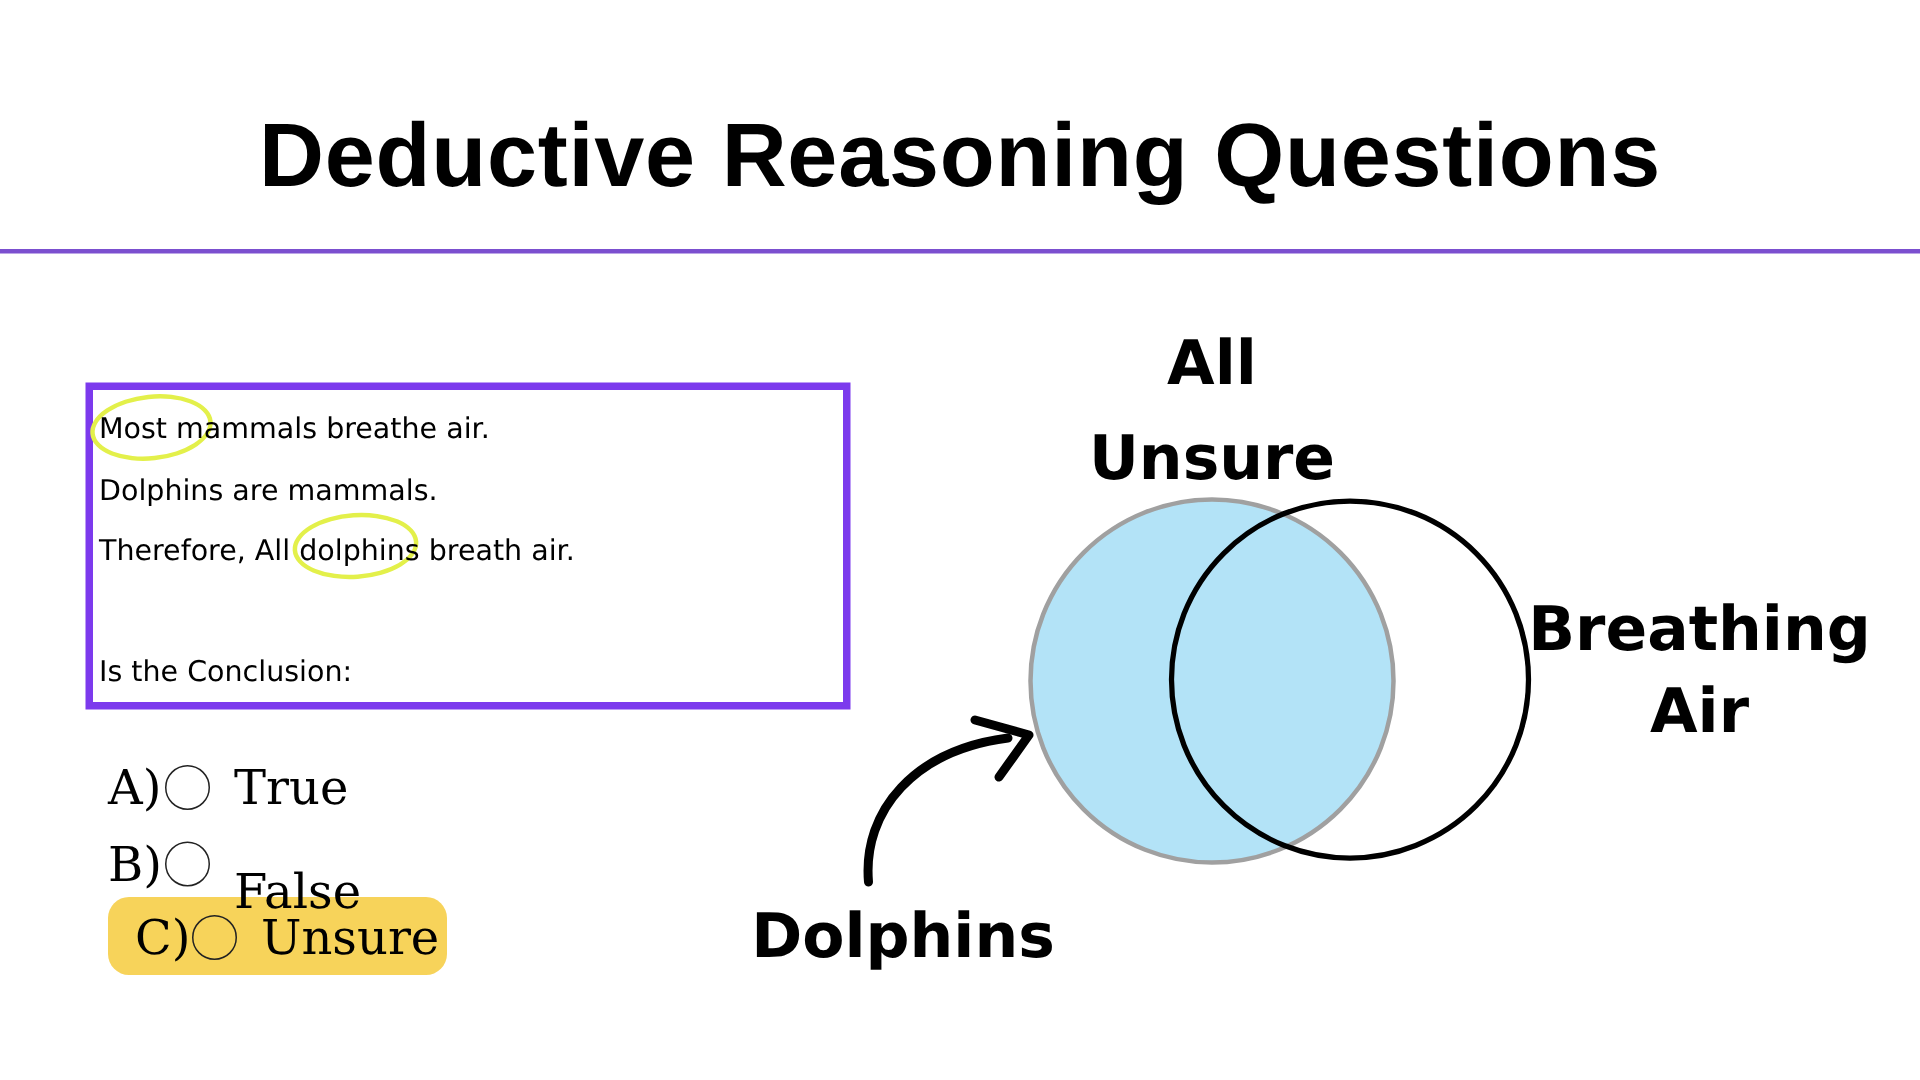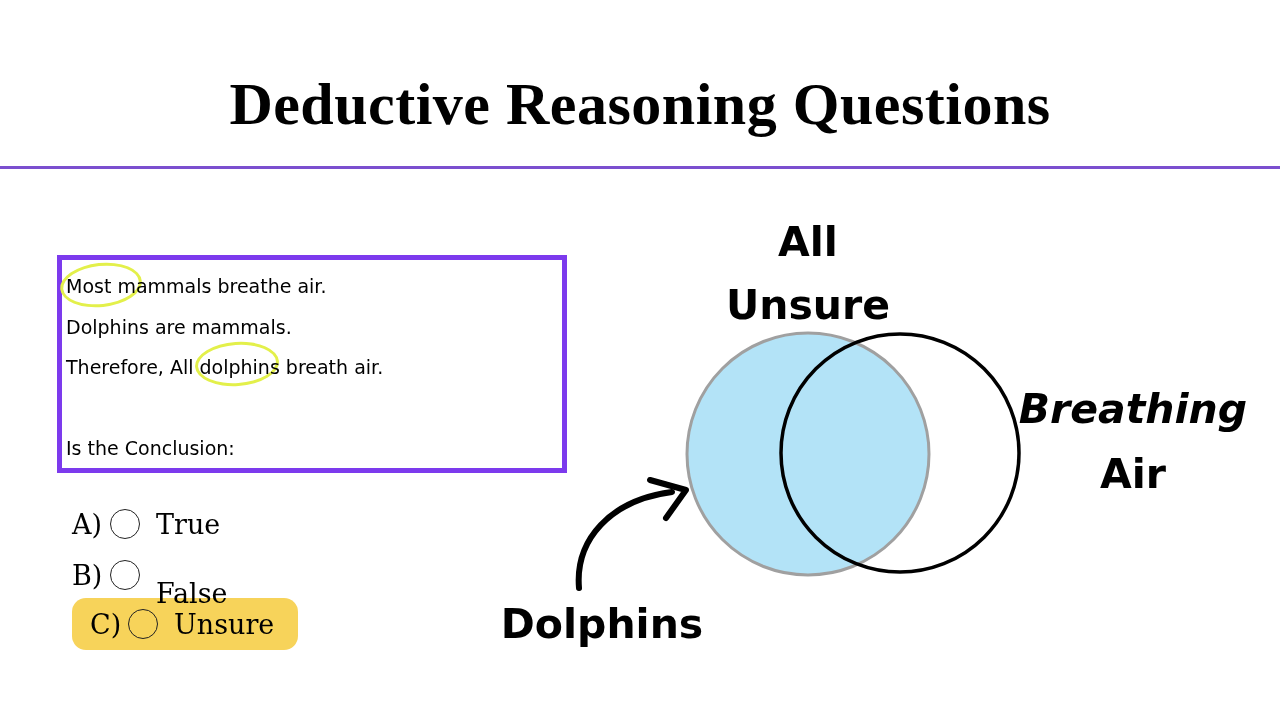--- a/index.html
+++ b/index.html
@@ -1,22 +1,22 @@
 <!DOCTYPE html>
 <html><head>
   <meta charset="utf-8">
   <style>
     html, body { margin:0; padding:0; }
     body { width:1280px; height:720px; background:#ffffff; position:relative; overflow:hidden; font-family:"DejaVu Sans", sans-serif; color:#000; }
-    .title { position:absolute; left:0; top:66px; width:1280px; text-align:center; font-family:Liberation Serif, serif; font-weight:bold; font-size:60px; letter-spacing:0.5px; line-height:76px; }
+    .title { position:absolute; left:0; top:66px; width:1280px; text-align:center; font-family:Liberation Sans, sans-serif; font-weight:bold; font-size:60px; letter-spacing:0.5px; line-height:76px; }
     .divider { position:absolute; left:0; top:166px; width:1280px; height:3px; background:#7b4fcf; }
     .qbox { position:absolute; left:57px; top:255px; width:510px; height:218px; border:5px solid #7c3aed; box-sizing:border-box; }
     .qline { position:absolute; left:66px; font-family:"DejaVu Sans", sans-serif; font-size:19px; line-height:30px; white-space:nowrap; }
     .hl-ellipse { position:absolute; border:3px solid #e3f04a; border-radius:50%; box-sizing:border-box; }
-    .option { position:absolute; left:72px; height:40px; font-family:"DejaVu Serif", serif; font-size:27px; line-height:40px; white-space:nowrap; }
+    .option { position:absolute; left:72px; height:40px; font-family:"DejaVu Serif", serif; font-size:32px; line-height:40px; white-space:nowrap; }
     .opt-letter { display:inline-block; width:38px; }
     .radio { display:inline-block; width:30px; height:30px; border:1.5px solid #222; border-radius:50%; box-sizing:border-box; vertical-align:middle; margin-right:16px; position:relative; top:-3px; }
     .opt-highlight { position:absolute; left:72px; top:598px; width:226px; height:52px; background:#f7d35a; border-radius:14px; }
     .venn { position:absolute; left:0; top:0; }
     .vlabel { position:absolute; font-family:"DejaVu Sans", sans-serif; font-weight:bold; font-size:41px; line-height:62px; text-align:center; }
   </style>
 </head>
 <body>
 
 <div class="title">Deductive Reasoning Questions</div>
@@ -46,15 +46,15 @@
   <circle cx="808" cy="454" r="121" fill="#b3e3f7" stroke="#a0a0a0" stroke-width="3"></circle>
   <circle cx="900" cy="453" r="119" fill="none" stroke="#000" stroke-width="3.5"></circle>
   <g>
     <path d="M579 588 C 575 540, 610 500, 672 492" fill="none" stroke="#000" stroke-width="6" stroke-linecap="round"></path>
     <path d="M650 480 L 686 490 L 666 518" fill="none" stroke="#000" stroke-width="6" stroke-linecap="round" stroke-linejoin="round"></path>
   </g>
 </svg>
 
 <div class="vlabel" style="left:708px; top:211px; width:200px;">All</div>
 <div class="vlabel" style="left:688px; top:274px; width:240px;">Unsure</div>
-<div class="vlabel" style="left:1012px; top:378px; width:242px;font-style:italic;">Breathing</div>
+<div class="vlabel" style="left:1012px; top:388px; width:242px;">Breathing</div>
 <div class="vlabel" style="left:1012px; top:443px; width:242px;">Air</div>
 <div class="vlabel" style="left:492px; top:593px; width:220px;">Dolphins</div>
 
 </body></html>

